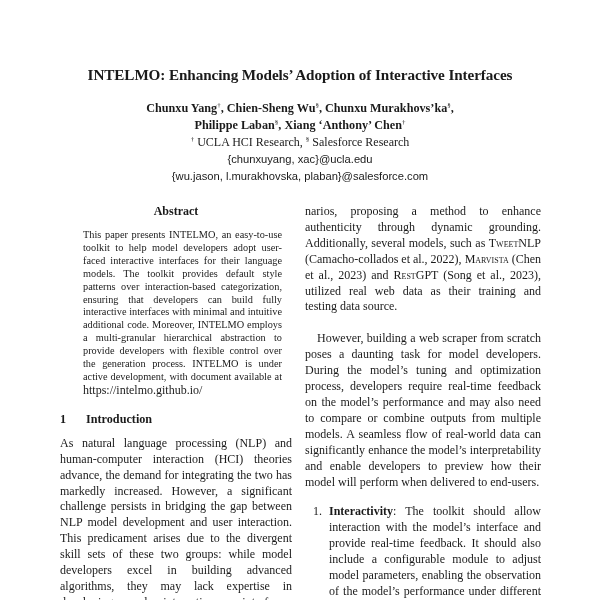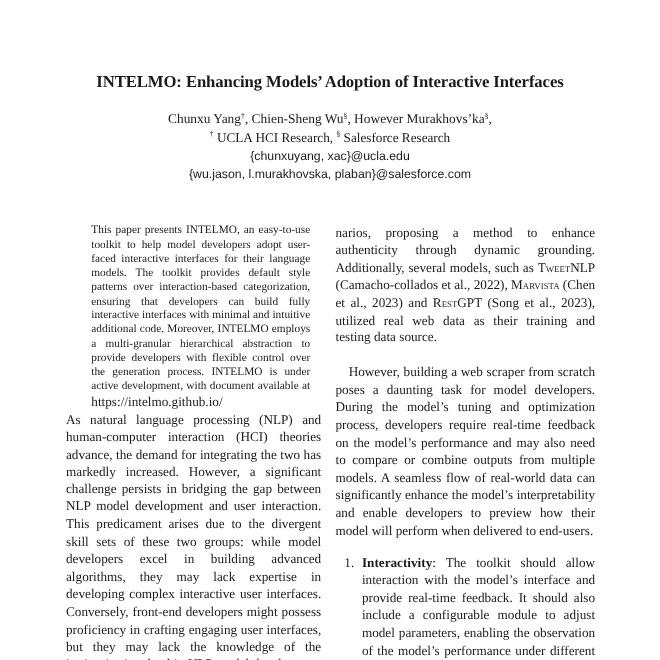--- a/index.html
+++ b/index.html
@@ -11,21 +11,21 @@
     }
     .page { position: absolute; left: 0; top: 0; width: 496px; height: 600px; }
     .title {
       position: absolute; left: 0; width: 600px; top: 66px;
       text-align: center; font-weight: bold; font-size: 15.2px; letter-spacing: -0.1px;
     }
     .authors {
       position: absolute; left: 0; width: 600px; top: 100px;
       text-align: center; font-size: 12.2px; line-height: 17px;
     }
-    .authors .name { font-weight: normal; }
+    .authors .name { font-weight: bold; }
     .authors sup { font-size: 7px; font-weight: normal; vertical-align: 5px; line-height: 0; }
     .affil { font-size: 12px; }
     .mono { font-family: Liberation Sans, sans-serif; font-size: 11.2px; }
 
     .col-left { position: absolute; left: 60px; top: 204px; width: 232px; }
     .col-right { position: absolute; left: 305px; top: 204px; width: 236px; }
 
     .abs-head { text-align: center; font-weight: bold; font-size: 12px; margin: 0 0 10px 0; }
     .abs-body {
       margin: 0 10px 0 23px; font-size: 10.3px; line-height: 12.9px; text-align: justify;
@@ -46,32 +46,37 @@
   </style>
 </head>
 <body>
 
 <div class="page">
 
   <div class="title">INTELMO: Enhancing Models’ Adoption of Interactive Interfaces</div>
 
   <div class="authors">
     <div>
-      <span class="name">Chunxu Yang</span><sup>†</sup><span class="name">, </span><span class="name">Chien-Sheng Wu</span><sup>§</sup><span class="name">, </span><span class="name">However Murakhovs’ka</span><sup>§</sup><span class="name">,</span>
+      <span class="name">Chunxu Yang</span><sup>†</sup><span class="name">, </span><span class="name">Chien-Sheng Wu</span><sup>§</sup><span class="name">, </span><span class="name">Chunxu Murakhovs’ka</span><sup>§</sup><span class="name">,</span>
+    </div>
+    <div>
+      <span class="name">Philippe Laban</span><sup>§</sup><span class="name">, </span><span class="name">Xiang ‘Anthony’ Chen</span><sup>†</sup>
     </div>
     <div class="affil">
       <sup>†</sup><span> UCLA HCI Research, </span><sup>§</sup><span> Salesforce Research</span>
     </div>
     <div class="mono">{chunxuyang, xac}@ucla.edu</div>
     <div class="mono">{wu.jason, l.murakhovska, plaban}@salesforce.com</div>
   </div>
 
   <div class="col-left">
+    <div class="abs-head">Abstract</div>
     <p class="abs-body"><span>This paper presents INTELMO, an easy-to-use toolkit to help model developers adopt user-faced interactive interfaces for their language models. The toolkit provides default style patterns over interaction-based categorization, ensuring that developers can build fully interactive interfaces with minimal and intuitive additional code. Moreover, INTELMO employs a multi-granular hierarchical abstraction to provide developers with flexible control over the generation process. INTELMO is under active development, with document available at </span><span class="url">https://intelmo.github.io/</span></p>
 
+    <div class="sec-head"><span class="num">1</span><span>Introduction</span></div>
     <p class="body-text">As natural language processing (NLP) and human-computer interaction (HCI) theories advance, the demand for integrating the two has markedly increased. However, a significant challenge persists in bridging the gap between NLP model development and user interaction. This predicament arises due to the divergent skill sets of these two groups: while model developers excel in building advanced algorithms, they may lack expertise in developing complex interactive user interfaces. Conversely, front-end developers might possess proficiency in crafting engaging user interfaces, but they may lack the knowledge of the intricacies involved in NLP model development (Cai and Guo, 2019).</p>
   </div>
 
   <div class="col-right">
     <p class="body-text"><span>narios, proposing a method to enhance authenticity through dynamic grounding. Additionally, several models, such as </span><span class="sc">TweetNLP</span><span> (Camacho-collados et al., 2022), </span><span class="sc">Marvista</span><span> (Chen et al., 2023) and </span><span class="sc">Rest</span><span>GPT</span><span> (Song et al., 2023), utilized real web data as their training and testing data source.</span></p>
     <p class="body-text indent">However, building a web scraper from scratch poses a daunting task for model developers. During the model’s tuning and optimization process, developers require real-time feedback on the model’s performance and may also need to compare or combine outputs from multiple models. A seamless flow of real-world data can significantly enhance the model’s interpretability and enable developers to preview how their model will perform when delivered to end-users.</p>
     <ol class="list">
       <li><span class="marker">1.</span><b>Interactivity</b><span>: The toolkit should allow interaction with the model’s interface and provide real-time feedback. It should also include a configurable module to adjust model parameters, enabling the observation of the model’s performance under different settings.</span></li>
 
     </ol>

